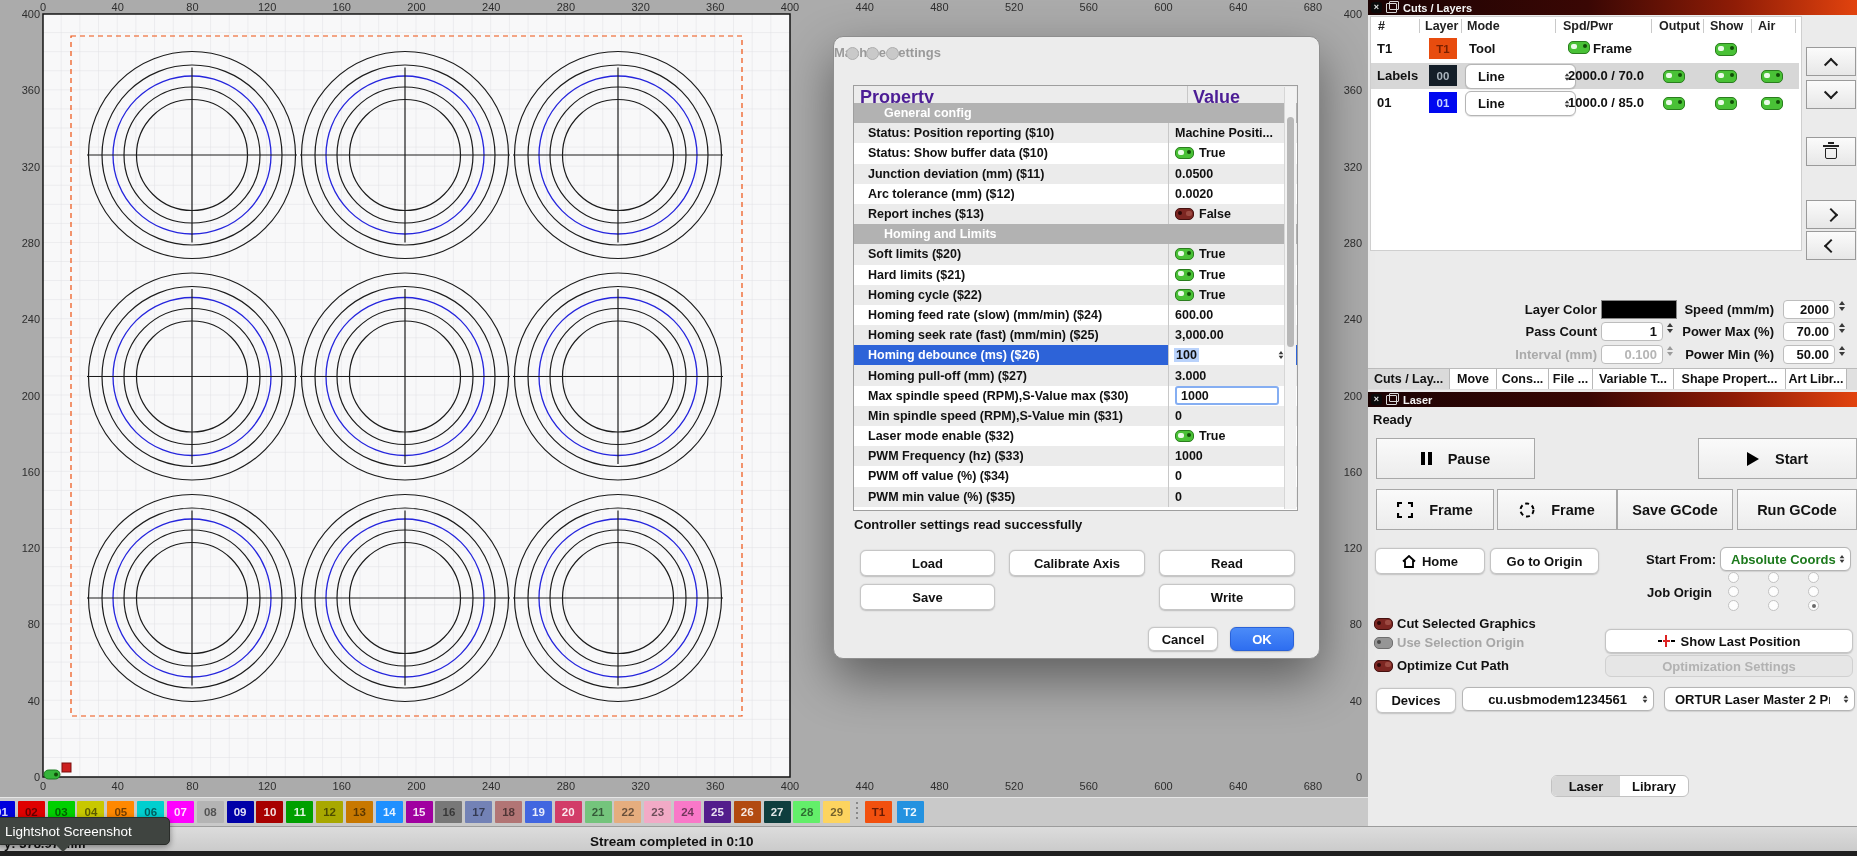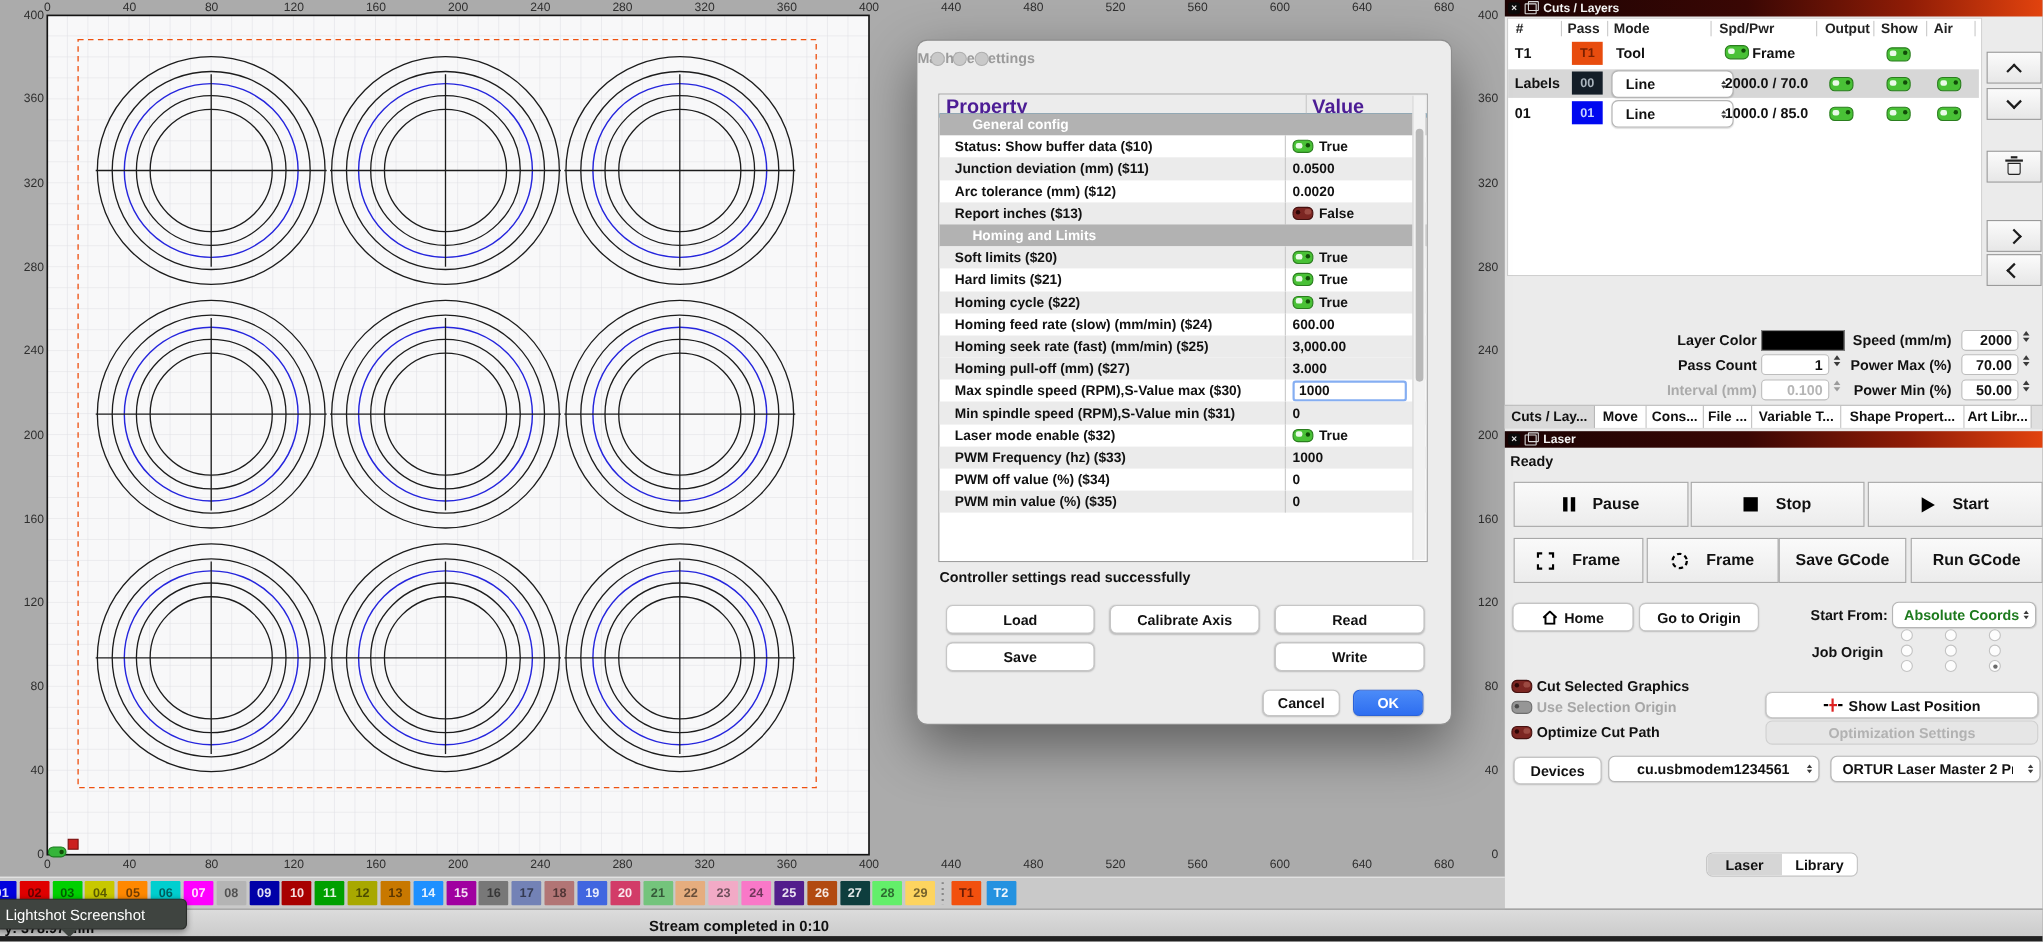--- a/index.html
+++ b/index.html
@@ -350,21 +350,21 @@
 
 <div class="abs" id="cuts-panel">
   <div class="panel-title" style="top:0">
     <span class="tb-x">×</span>
     <span class="tb-detach"></span>
     <span>Cuts / Layers</span>
   </div>
   <div id="cuts-table">
     <div id="cuts-header">
         <div class="cut-hdr" style="left: 7px;">#</div>
-        <div class="cut-hdr" style="left: 54px;">Pass</div>
+        <div class="cut-hdr" style="left: 54px;">Layer</div>
         <div class="cut-hdr" style="left: 96px;">Mode</div>
         <div class="cut-hdr" style="left: 192px;">Spd/Pwr</div>
         <div class="cut-hdr" style="left: 288px;">Output</div>
         <div class="cut-hdr" style="left: 339px;">Show</div>
         <div class="cut-hdr" style="left: 387px;">Air</div>
         <div class="hdr-sep" style="left: 48px;"></div>
         <div class="hdr-sep" style="left: 90px;"></div>
         <div class="hdr-sep" style="left: 184px;"></div>
         <div class="hdr-sep" style="left: 280px;"></div>
         <div class="hdr-sep" style="left: 332px;"></div>
@@ -485,24 +485,20 @@
   </div>
   <div class="lz-label" style="left:5px;top:20px">Ready</div>
 
   <div class="mb" style="left:8px;top:46px;width:157px;height:39px">
     <span class="icon-pause">
         <i></i>
         <i></i>
       </span>
     <span>Pause</span>
     </div>
-  <div class="mb" style="left:169px;top:46px;width:156px;height:39px">
-    <span class="icon-stop"></span>
-    <span>Stop</span>
-    </div>
   <div class="mb" style="left:330px;top:46px;width:157px;height:39px">
     <span class="icon-play"></span>
     <span>Start</span>
     </div>
 
   <div class="mb" style="left:8px;top:97px;width:116px;height:39px">
     <svg width="16" height="16">
       <path d="M1 5V1H5 M11 1H15V5 M15 11V15H11 M5 15H1V11" fill="none" stroke="#000" stroke-width="2.2"></path>
       </svg>
     <span>Frame</span>
@@ -610,20 +606,24 @@
   <div id="dlg-table">
     <div id="dlg-thead">
       <span style="position:absolute;left:6px;top:1px">Property</span>
       <span style="position:absolute;left:339px;top:1px">Value</span>
       <span style="position:absolute;left:333px;top:0;width:1px;height:17px;background:#c8c8c8"></span>
     </div>
     <div id="dlg-rows">
         <div class="drow section">
           <div class="lab">General config</div>
         </div>
+        <div class="drow alt">
+          <div class="lab">Status: Position reporting ($10)</div>
+          <div class="val">Machine Positi...</div>
+        </div>
         <div class="drow">
           <div class="lab">Status: Show buffer data ($10)</div>
           <div class="val">
             <span class="tg on"></span>
             <span>True</span>
           </div>
         </div>
         <div class="drow alt">
           <div class="lab">Junction deviation (mm) ($11)</div>
           <div class="val">0.0500</div>
@@ -663,20 +663,32 @@
             <span>True</span>
           </div>
         </div>
         <div class="drow">
           <div class="lab">Homing feed rate (slow) (mm/min) ($24)</div>
           <div class="val">600.00</div>
         </div>
         <div class="drow alt">
           <div class="lab">Homing seek rate (fast) (mm/min) ($25)</div>
           <div class="val">3,000.00</div>
+        </div>
+        <div class="drow selrow">
+          <div class="lab">Homing debounce (ms) ($26)</div>
+          <div class="val" style="padding: 0px; background: rgb(255, 255, 255);">
+            <span class="selval">
+              <span class="hl">100</span>
+              <span class="stepper">
+                <i class="tri-up"></i>
+                <i class="tri-dn"></i>
+              </span>
+            </span>
+          </div>
         </div>
         <div class="drow alt">
           <div class="lab">Homing pull-off (mm) ($27)</div>
           <div class="val">3.000</div>
         </div>
         <div class="drow">
           <div class="lab">Max spindle speed (RPM),S-Value max ($30)</div>
           <div class="val">
             <span class="focus-in">1000</span>
           </div>

